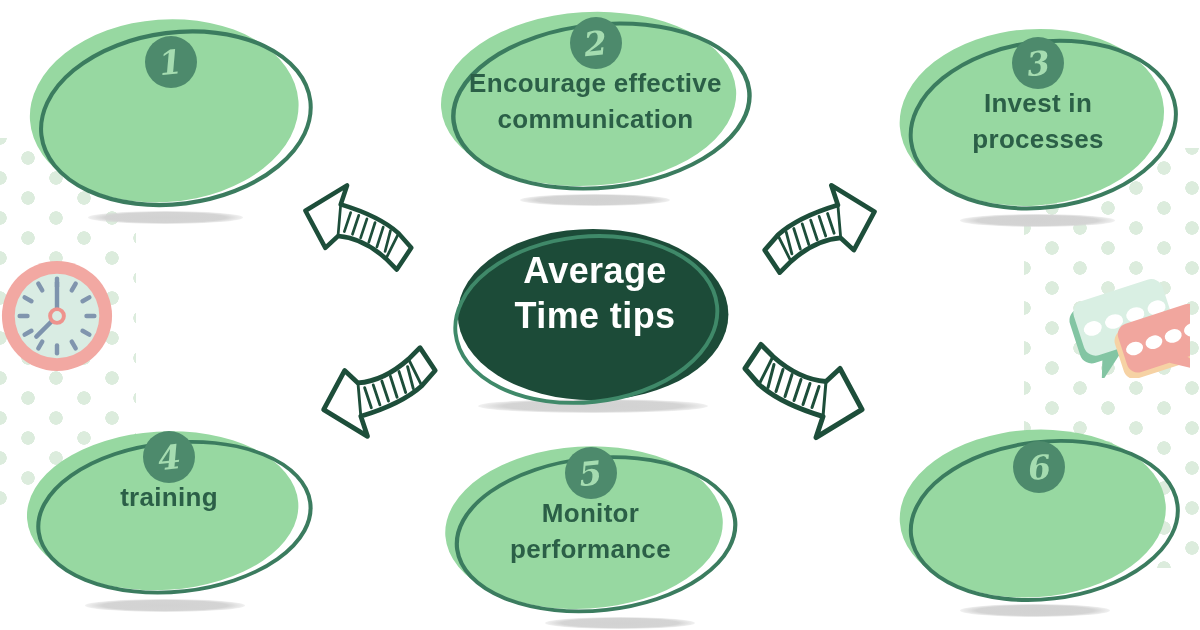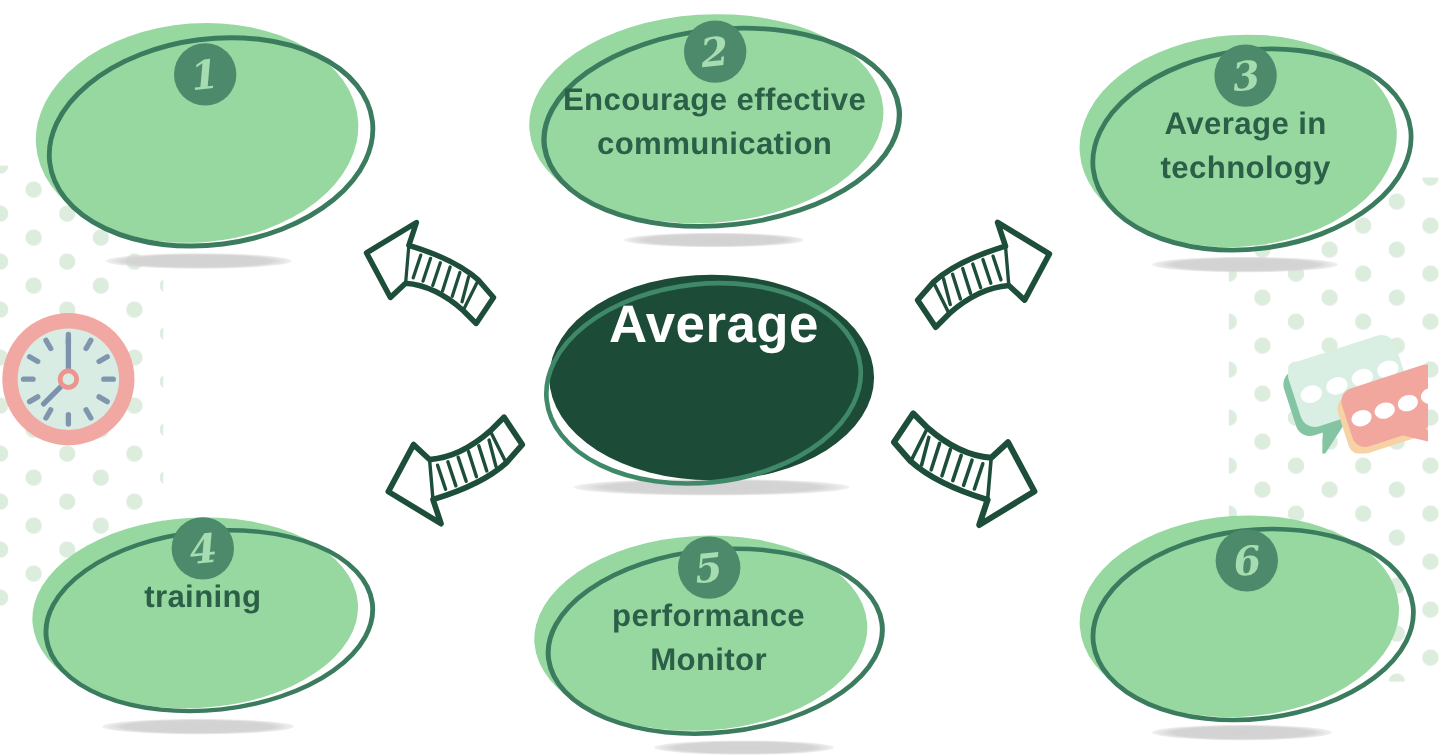--- a/index.html
+++ b/index.html
@@ -37,21 +37,21 @@
   }
   .tip-line{
     font-size:26px;font-weight:bold;color:#2b5f47;line-height:36px;
     letter-spacing:.3px;white-space:nowrap;
   }
   
   .center-ellipse{position:absolute;z-index:3;}
   .center-fill{fill:#1c4b38;}
   .center-ring{fill:none;stroke:#3f8969;stroke-width:4;}
   .center-line{
-    position:relative;z-index:2;font-size:44px;font-weight:bold;color:#ffffff;
+    position:relative;z-index:2;font-size:36px;font-weight:bold;color:#ffffff;
     line-height:45px;letter-spacing:.4px;white-space:nowrap;
   }
   
   .arrow{position:absolute;z-index:3;}
   .arrow svg{width:100%;height:100%;overflow:visible;}
   .flip-x{transform:scaleX(-1);}
   .flip-y{transform:scaleY(-1);}
   .flip-xy{transform:scale(-1,-1);}
   .arrow-body{fill:#ffffff;stroke:#1d4e3a;stroke-width:5;stroke-linejoin:round;}
   .arrow-detail{fill:none;stroke:#1d4e3a;stroke-width:3;stroke-linecap:round;}
@@ -113,22 +113,22 @@
 
   <div class="tip" style="left:888px;top:22px;width:300px;height:198px;--pt:15px;">
     <svg class="blob" viewBox="0 0 340 220" preserveAspectRatio="none">
       <ellipse class="blob-fill" cx="163" cy="106" rx="150" ry="98" transform="rotate(-4 163 106)"></ellipse>
       <ellipse class="blob-ring" cx="176" cy="114" rx="151" ry="92" transform="rotate(-7 176 114)"></ellipse>
     </svg>
     <div class="tip-content">
       <div class="badge">
           <span>3</span>
         </div>
-      <div class="tip-line">Average in</div>
-      <div class="tip-line">technology</div>
+      <div class="tip-line">Invest in</div>
+      <div class="tip-line">processes</div>
     </div>
   </div>
 
   <div class="tip" style="left:15px;top:425px;width:308px;height:178px;--pt:6px;">
     <svg class="blob" viewBox="0 0 340 220" preserveAspectRatio="none">
       <ellipse class="blob-fill" cx="163" cy="106" rx="150" ry="98" transform="rotate(-4 163 106)"></ellipse>
       <ellipse class="blob-ring" cx="176" cy="114" rx="151" ry="92" transform="rotate(-7 176 114)"></ellipse>
     </svg>
     <div class="tip-content">
       <div class="badge">
@@ -140,22 +140,22 @@
 
   <div class="tip" style="left:433px;top:440px;width:315px;height:182px;--pt:7px;">
     <svg class="blob" viewBox="0 0 340 220" preserveAspectRatio="none">
       <ellipse class="blob-fill" cx="163" cy="106" rx="150" ry="98" transform="rotate(-4 163 106)"></ellipse>
       <ellipse class="blob-ring" cx="176" cy="114" rx="151" ry="92" transform="rotate(-7 176 114)"></ellipse>
     </svg>
     <div class="tip-content">
       <div class="badge">
           <span>5</span>
         </div>
+      <div class="tip-line">Monitor</div>
       <div class="tip-line">performance</div>
-      <div class="tip-line">Monitor</div>
     </div>
   </div>
 
   <div class="tip" style="left:888px;top:423px;width:302px;height:188px;--pt:18px;">
     <svg class="blob" viewBox="0 0 340 220" preserveAspectRatio="none">
       <ellipse class="blob-fill" cx="163" cy="106" rx="150" ry="98" transform="rotate(-4 163 106)"></ellipse>
       <ellipse class="blob-ring" cx="176" cy="114" rx="151" ry="92" transform="rotate(-7 176 114)"></ellipse>
     </svg>
     <div class="tip-content">
       <div class="badge">
@@ -164,20 +164,21 @@
       <div class="tip-line"></div>
     </div>
   </div>
 
   <div class="center-ellipse" style="left:450px;top:225px;width:290px;height:185px;display:flex;flex-direction:column;align-items:center;padding-top:23px;box-sizing:border-box;">
     <svg class="blob" viewBox="0 0 300 190" preserveAspectRatio="none">
       <ellipse class="center-fill" cx="148" cy="92" rx="140" ry="88"></ellipse>
       <ellipse class="center-ring" cx="141" cy="97" rx="136" ry="85" transform="rotate(-6 141 97)"></ellipse>
     </svg>
     <div class="center-line">Average</div>
+    <div class="center-line">Time tips</div>
   </div>
 
   <div class="arrow" style="left:293px;top:180px;width:128px;height:95px;">
     <svg viewBox="0 0 130 105">
         <use href="#sketch-arrow"></use>
       </svg>
   </div>
   <div class="arrow flip-x" style="left:760px;top:178px;width:122px;height:102px;">
     <svg viewBox="0 0 130 105">
         <use href="#sketch-arrow"></use>

